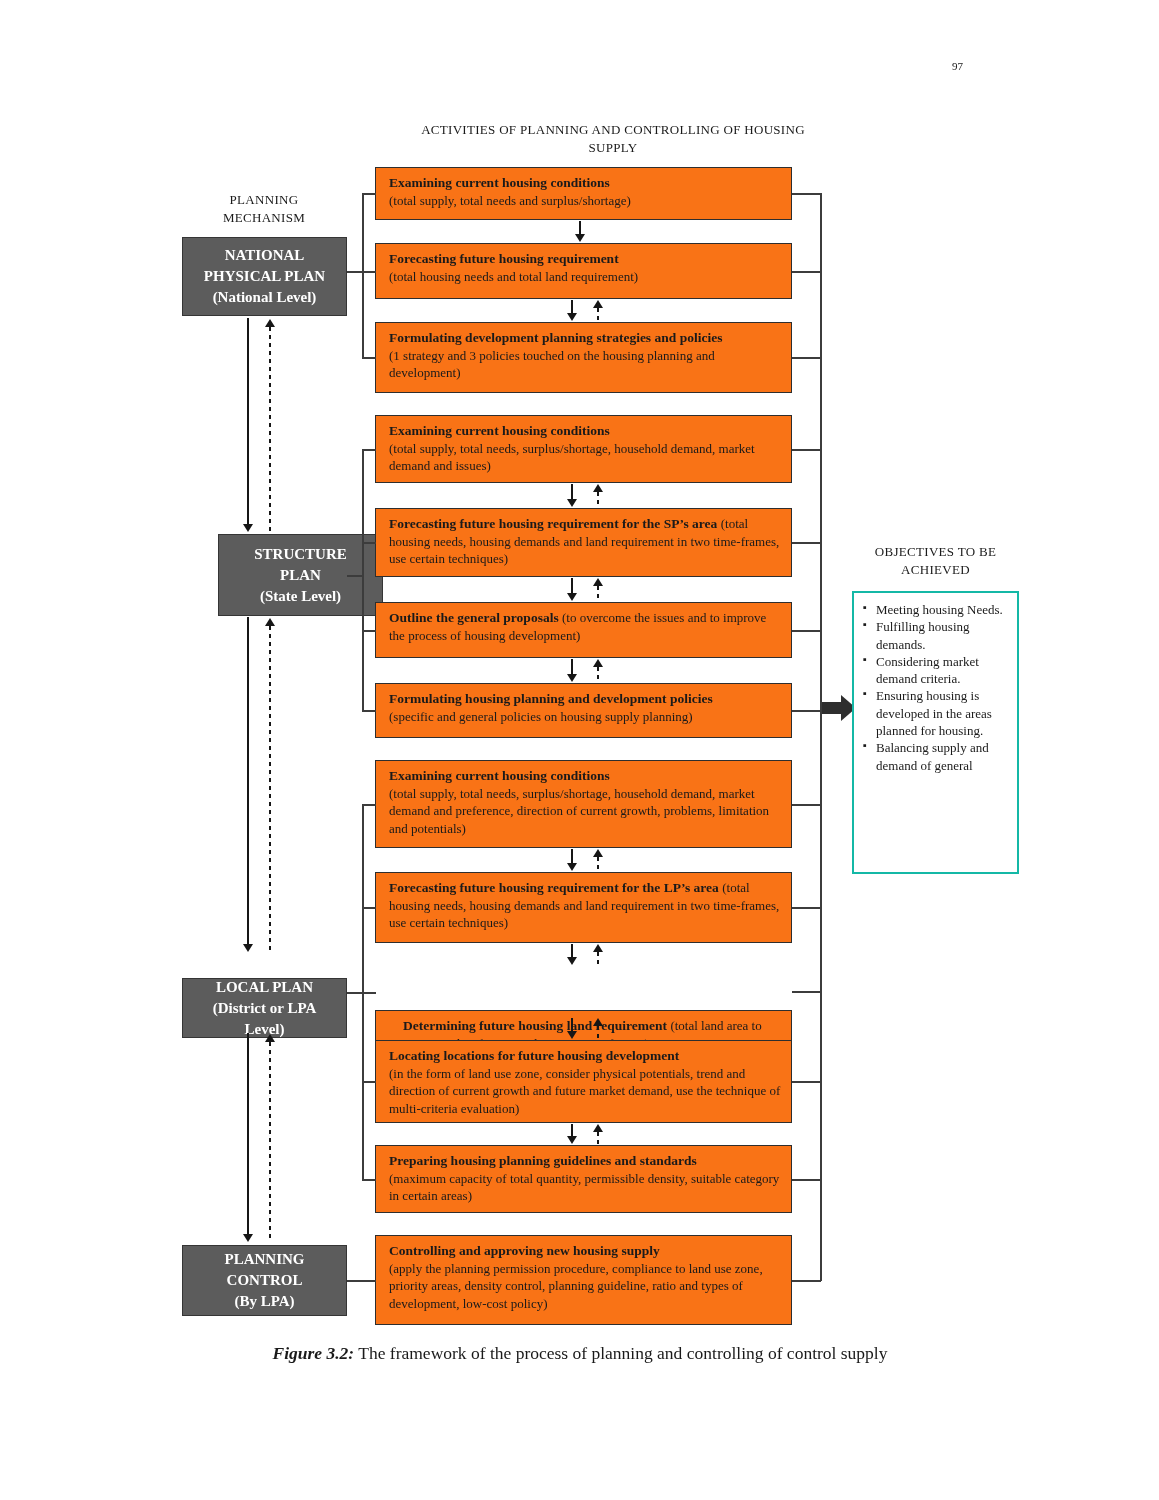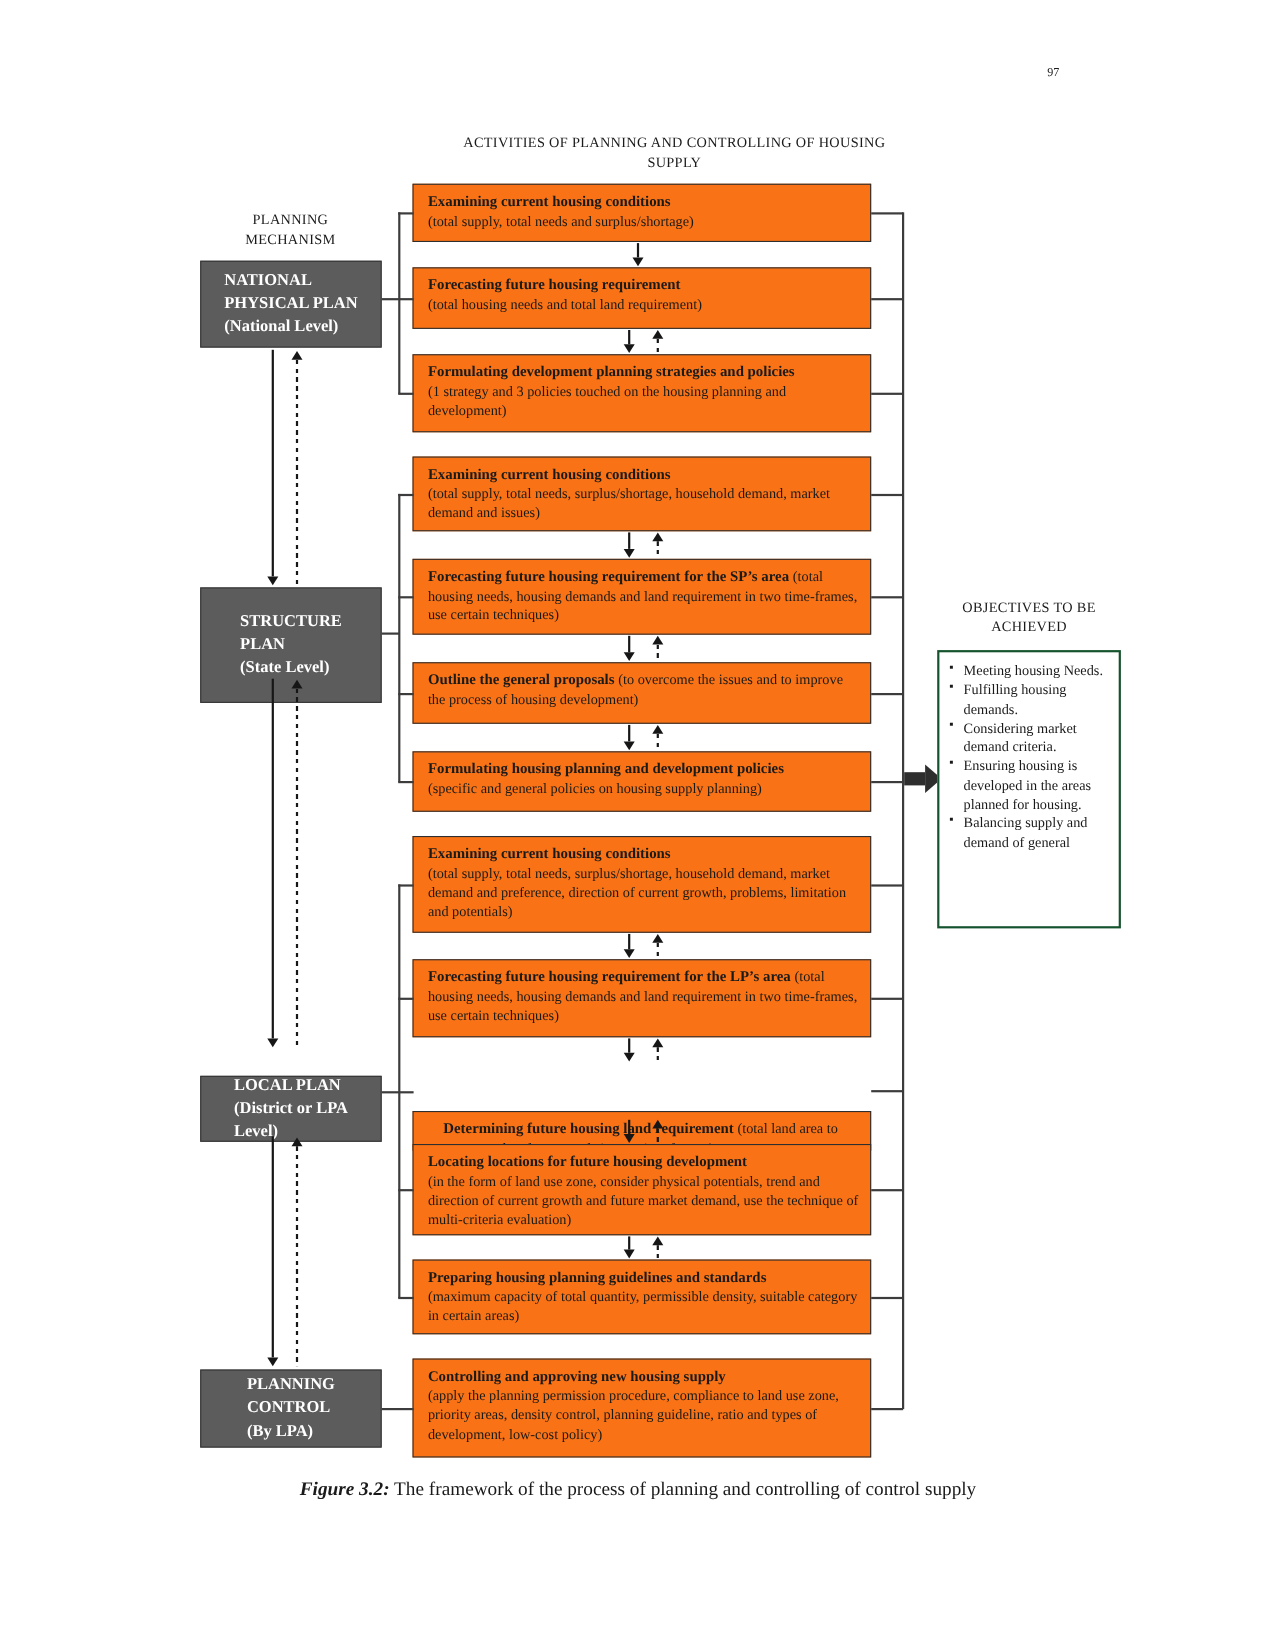--- a/index.html
+++ b/index.html
@@ -6,21 +6,21 @@
   #page{position:relative;width:1159px;height:1500px;background:#ffffff;margin:0 auto;
         font-family:"Liberation Serif","DejaVu Serif",serif;color:#1a1a1a;overflow:hidden;}
   *{box-sizing:border-box;}
 
   .pageno{position:absolute;left:952px;top:60px;font-size:11px;}
   .dtitle{position:absolute;left:392px;top:121px;width:386px;text-align:center;
           font-size:13px;letter-spacing:.3px;line-height:1.35;margin-left:28px;}
   .colhead{position:absolute;text-align:center;font-size:13px;letter-spacing:.3px;line-height:1.35;}
 
   .plan{position:absolute;left:182px;width:165px;background:#5c5c5c;border:1px solid #353535;
-        display:flex;align-items:center;justify-content:center;}
+        display:flex;align-items:center;justify-content:center;text-align:center;}
   .plan-label{white-space:pre-line;color:#fff;font-weight:bold;font-size:15px;line-height:1.4;}
 
   .abox{position:absolute;left:375px;width:417px;background:#f97316;border:1px solid #2e2e2e;
         padding:6px 9px 4px 13px;font-size:13px;line-height:1.34;}
   .abox b{display:block;font-size:13.5px;}
   .abox.inline b{display:inline;}
   .abox.inline b::after{content:" ";}
 
   .hl{position:absolute;height:1.5px;background:#3c3c3c;}
   .vl{position:absolute;width:1.5px;background:#3c3c3c;}
@@ -34,21 +34,21 @@
   .au::before{content:"";position:absolute;top:-8px;left:-4px;width:0;height:0;
               border-left:5px solid transparent;border-right:5px solid transparent;
               border-bottom:8px solid #161616;}
 
   .block-arrow{position:absolute;left:822px;top:695px;width:34px;height:26px;}
   .block-arrow::before{content:"";position:absolute;left:0;top:7px;width:19px;height:12px;background:#2e2e2e;}
   .block-arrow::after{content:"";position:absolute;left:19px;top:0;width:0;height:0;
                       border-top:13px solid transparent;border-bottom:13px solid transparent;
                       border-left:15px solid #2e2e2e;}
 
-  .objbox{position:absolute;left:852px;top:591px;width:167px;height:253px;border:2px solid #14532d;background:#fff;}
+  .objbox{position:absolute;left:852px;top:591px;width:167px;height:283px;border:2px solid #14b8a6;background:#fff;}
   .objbox ul{margin:0;padding:8px 5px 6px 9px;list-style:none;font-size:13px;line-height:1.33;}
   .objbox li{position:relative;padding-left:13px;}
   .objbox li::before{content:"▪";position:absolute;left:0;top:-1px;font-size:11px;}
 
   .caption{position:absolute;left:180px;top:1343px;width:800px;text-align:center;font-size:17.5px;}
   .caption b{font-weight:bold;font-style:italic;}
 </style>
 </head>
 <body>
 
@@ -60,21 +60,21 @@
 
   <div class="colhead" style="left:198px;top:191px;width:132px;">PLANNING MECHANISM</div>
 
   <div class="colhead" style="left:858px;top:543px;width:155px;">OBJECTIVES TO BE ACHIEVED</div>
 
   <div class="plan" style="top:237px;height:79px;">
     <span class="plan-label">NATIONAL
 PHYSICAL PLAN
 (National Level)</span>
   </div>
-  <div class="plan" style="top:534px;height:105px;">
+  <div class="plan" style="top:534px;height:82px;margin-left:36px;">
     <span class="plan-label">STRUCTURE
 PLAN
 (State Level)</span>
   </div>
   <div class="plan" style="top:978px;height:60px;">
     <span class="plan-label">LOCAL PLAN
 (District or LPA
 Level)</span>
   </div>
   <div class="plan" style="top:1245px;height:71px;">

